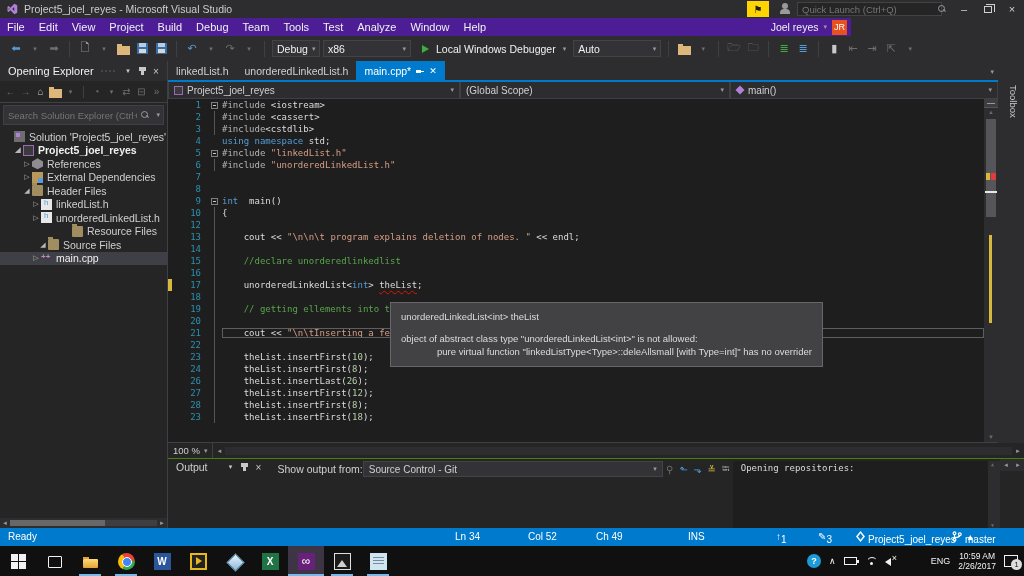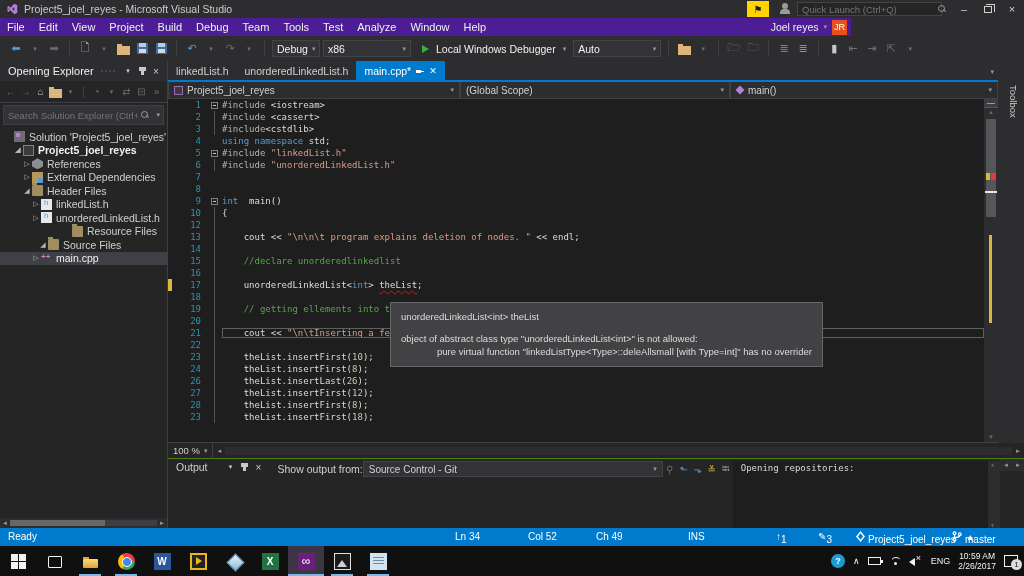--- a/index.html
+++ b/index.html
@@ -194,21 +194,21 @@
   .tr-help { width:14px; height:14px; border-radius:50%; background:#1d9bd7; color:#fff; font-size:9px; font-weight:bold; display:flex; align-items:center; justify-content:center; }
   .tr-chev { font-size:9px; }
   .tr-batt { width:13px; height:8px; border:1px solid #f2f2f2; position:relative; }
   .tr-batt::after{content:"";position:absolute;right:-3px;top:2px;width:2px;height:3px;background:#f2f2f2;}
   .tr-wifi { width:12px; height:10px; position:relative; }
   .tr-wifi::before{content:"";position:absolute;left:1px;top:1px;width:10px;height:10px;border:1.5px solid #f2f2f2;border-radius:50%;clip-path:polygon(0 0,100% 0,50% 50%);}
   .tr-wifi::after{content:"";position:absolute;left:5px;top:6px;width:3px;height:3px;border-radius:50%;background:#f2f2f2;}
   .tr-vol { position:relative; width:14px; height:10px; }
   .tr-vol::before{content:"";position:absolute;left:0;top:2px;width:0;height:0;border-right:6px solid #f2f2f2;border-top:4px solid transparent;border-bottom:4px solid transparent;}
   .tr-vol::after{content:"×";position:absolute;left:7px;top:-3px;font-size:9px;color:#f2f2f2;}
-  .tr-lang { font-size:9px; }
+  .tr-lang { font-size:9px;margin-left:24px; }
   .tr-clock { font-size:8.5px; text-align:center; line-height:10px; }
   .tr-action { width:14px; height:12px; border:1px solid #f2f2f2; position:relative; background:#101010; }
   .tr-action .badge { position:absolute; right:-5px; bottom:-4px; width:11px; height:11px; border-radius:50%; background:#dedede; color:#111; font-size:7.5px; display:flex; align-items:center; justify-content:center; }
 </style>
 </head>
 <body>
 
 <div class="window">
 
   <div class="titlebar">

